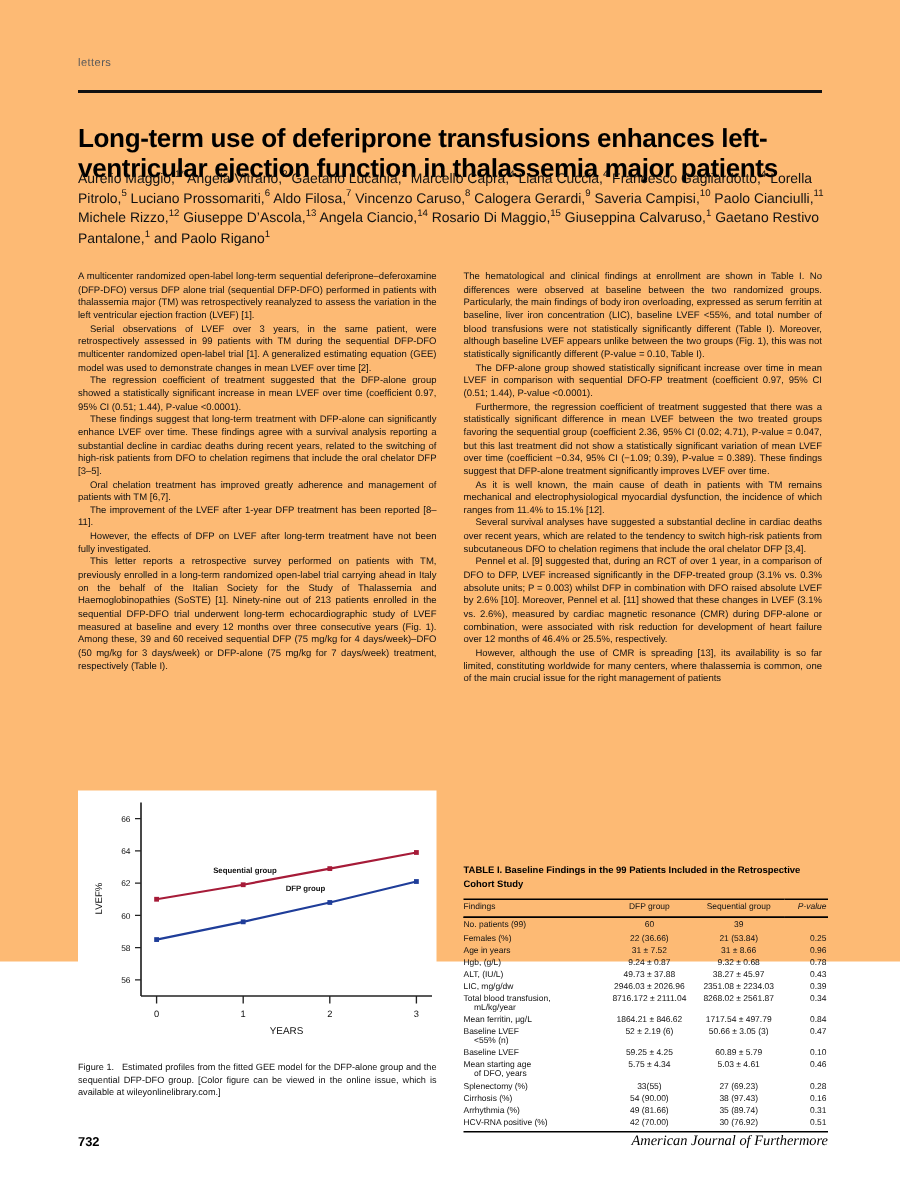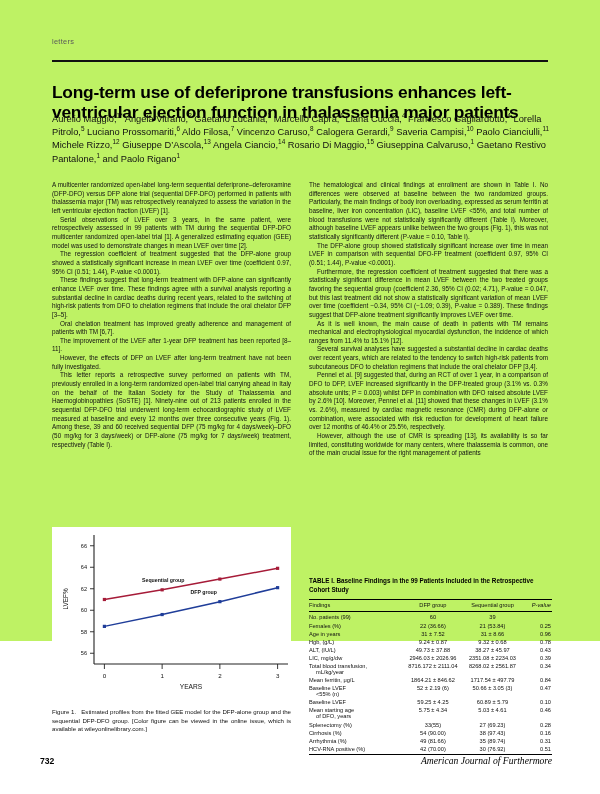--- a/index.html
+++ b/index.html
@@ -14,21 +14,21 @@
     font-family: "Liberation Sans", sans-serif;
     color: #000000;
     overflow: hidden;
   }
 
   .page {
     position: absolute;
     left: 0; top: 0;
     width: 600px;
     height: 641px;
-    background: #bef264;
+    background: #fdba74;
   }
 
   
   .running-head {
     position: absolute;
     left: 52px;
     top: 37px;
     font-size: 7.4px;
     letter-spacing: 0.3px;
     color: #5a5a5a;
@@ -160,21 +160,21 @@
   .c-find { text-align: left;  width: 39%; }
   .c-dfp  { text-align: center; width: 24%; }
   .c-seq  { text-align: center; width: 25%; }
   .c-p    { text-align: right;  width: 12%; padding-right: 1px !important; }
   th.c-p  { font-style: italic; }
   .sub-line { display: block; padding-left: 7px; }
 
   
   .folio {
     position: absolute;
-    left: 40px;
+    left: 52px;
     top: 756px;
     font-size: 8.6px;
     font-weight: bold;
     color: #000;
   }
   .journal {
     position: absolute;
     right: 48px;
     top: 755px;
     font-family: "Liberation Serif", serif;

